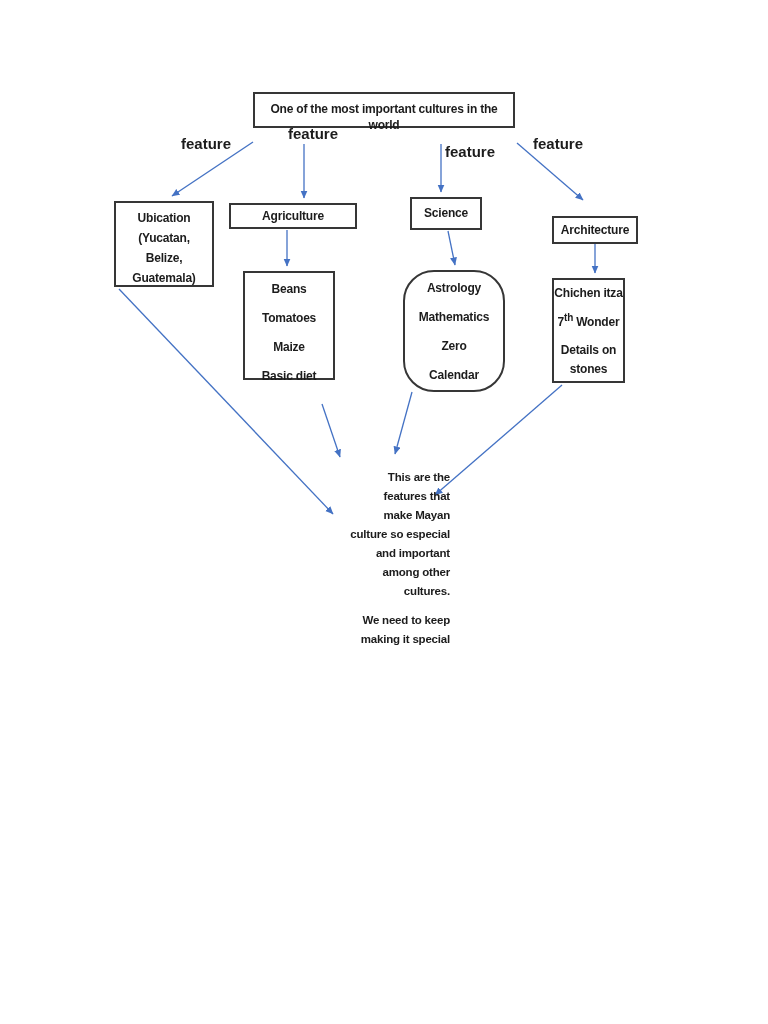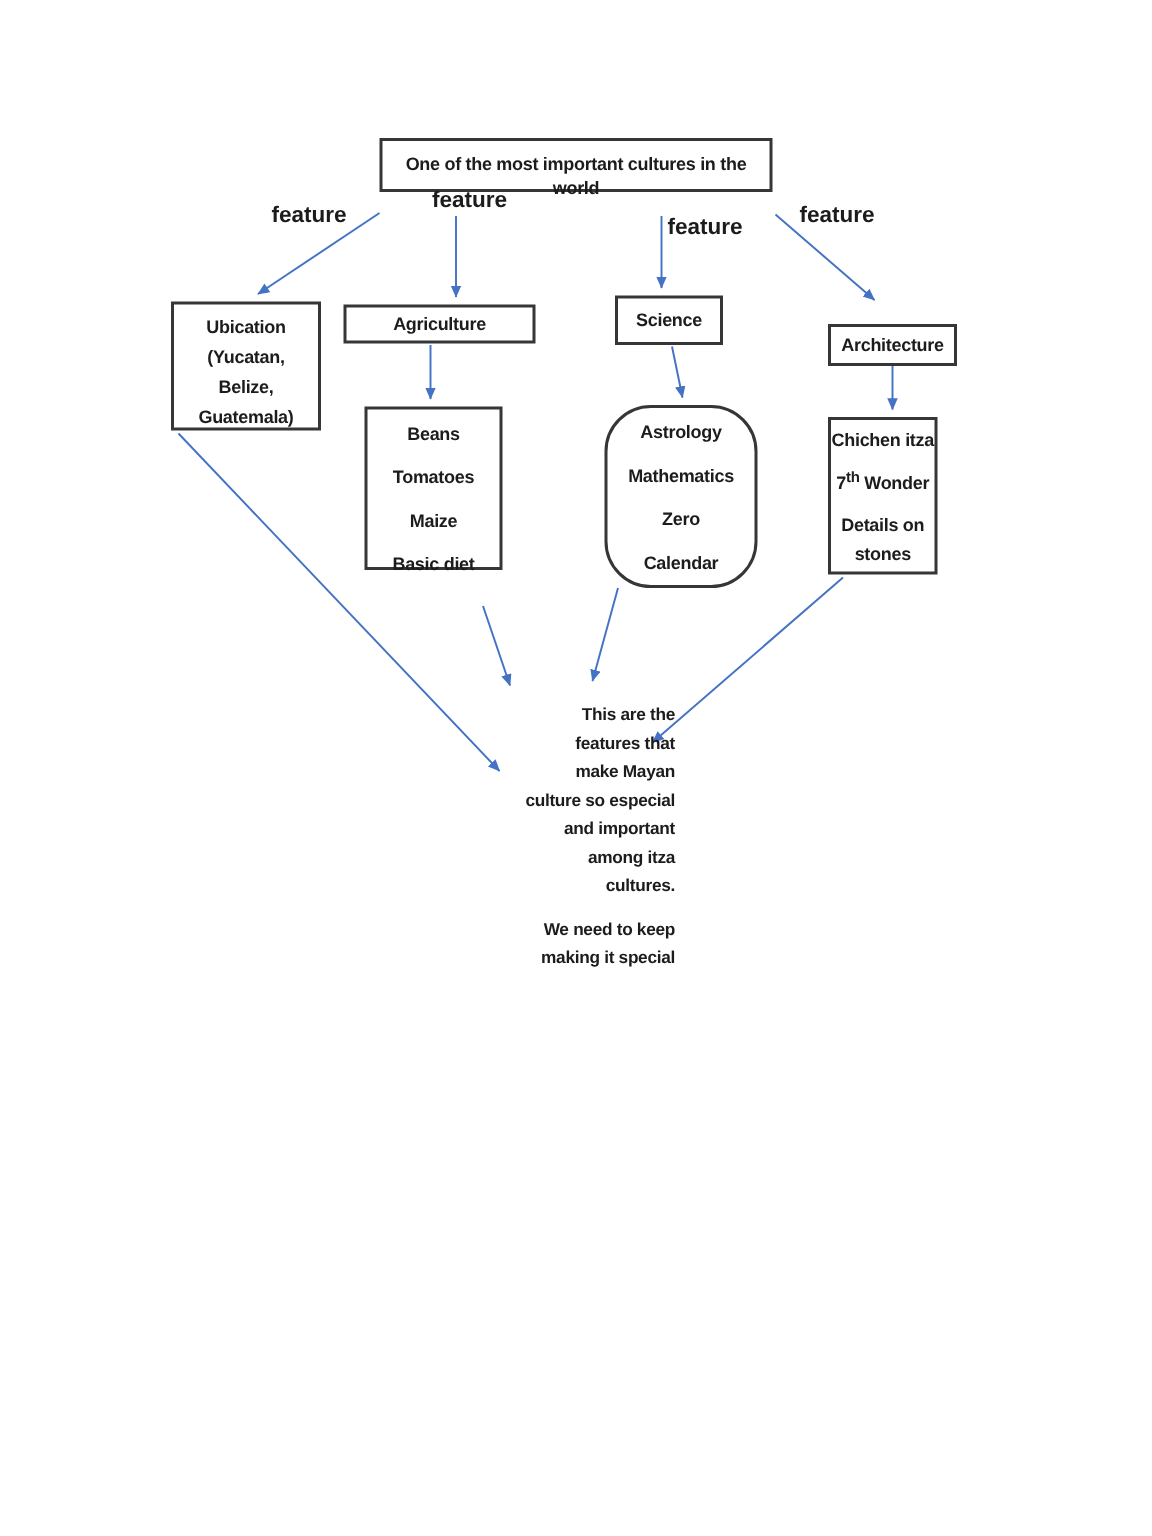--- a/index.html
+++ b/index.html
@@ -155,21 +155,21 @@
     <div class="ln">stones</div>
   </div>
 
   <div class="summary">
     <div class="para">
       <div class="ln">This are the</div>
       <div class="ln">features that</div>
       <div class="ln">make Mayan</div>
       <div class="ln">culture so especial</div>
       <div class="ln">and important</div>
-      <div class="ln">among itza</div>
+      <div class="ln">among other</div>
       <div class="ln">cultures.</div>
     </div>
     <div class="para">
       <div class="ln">We need to keep</div>
       <div class="ln">making it special</div>
     </div>
   </div>
 
 </div>
 

